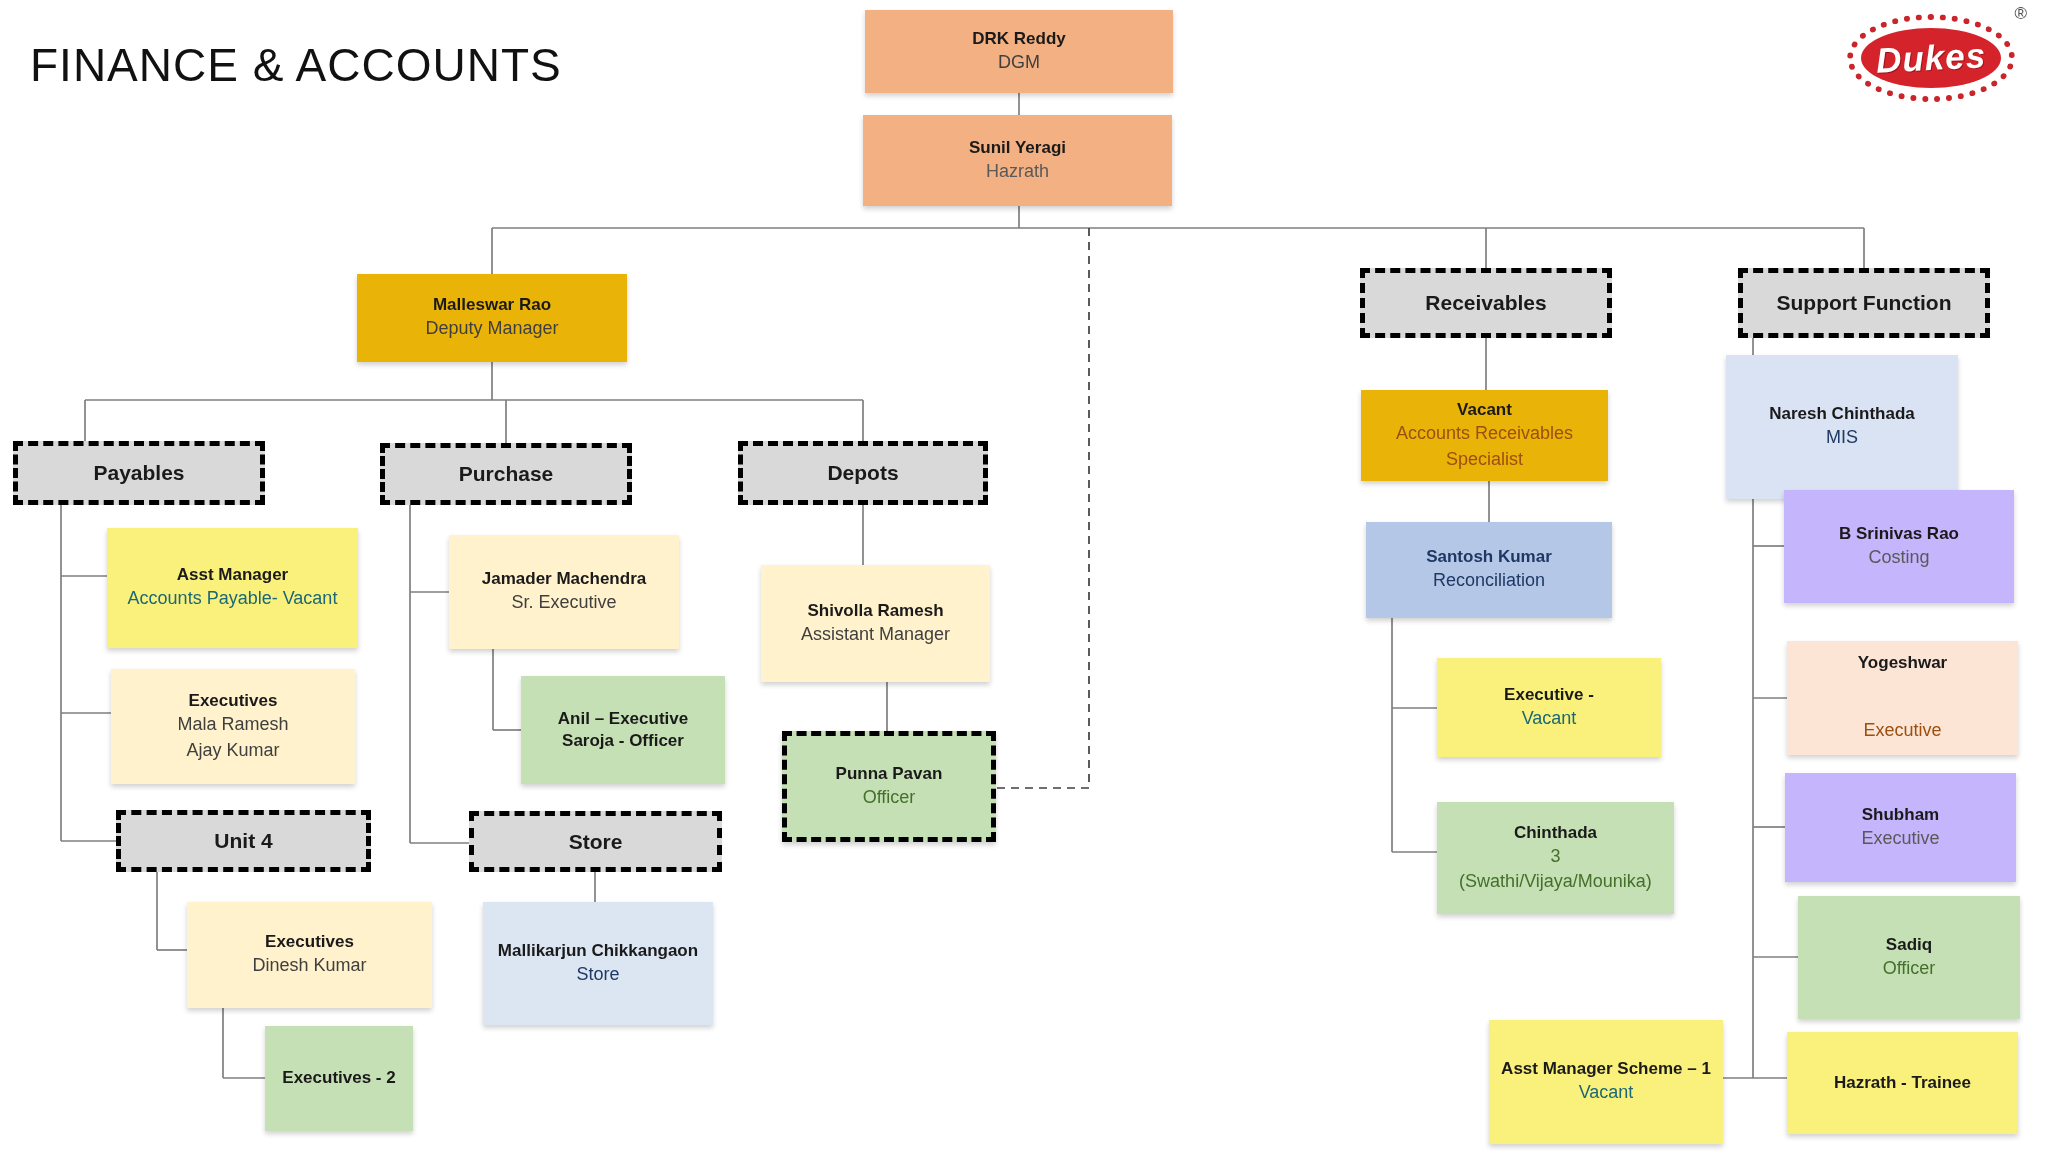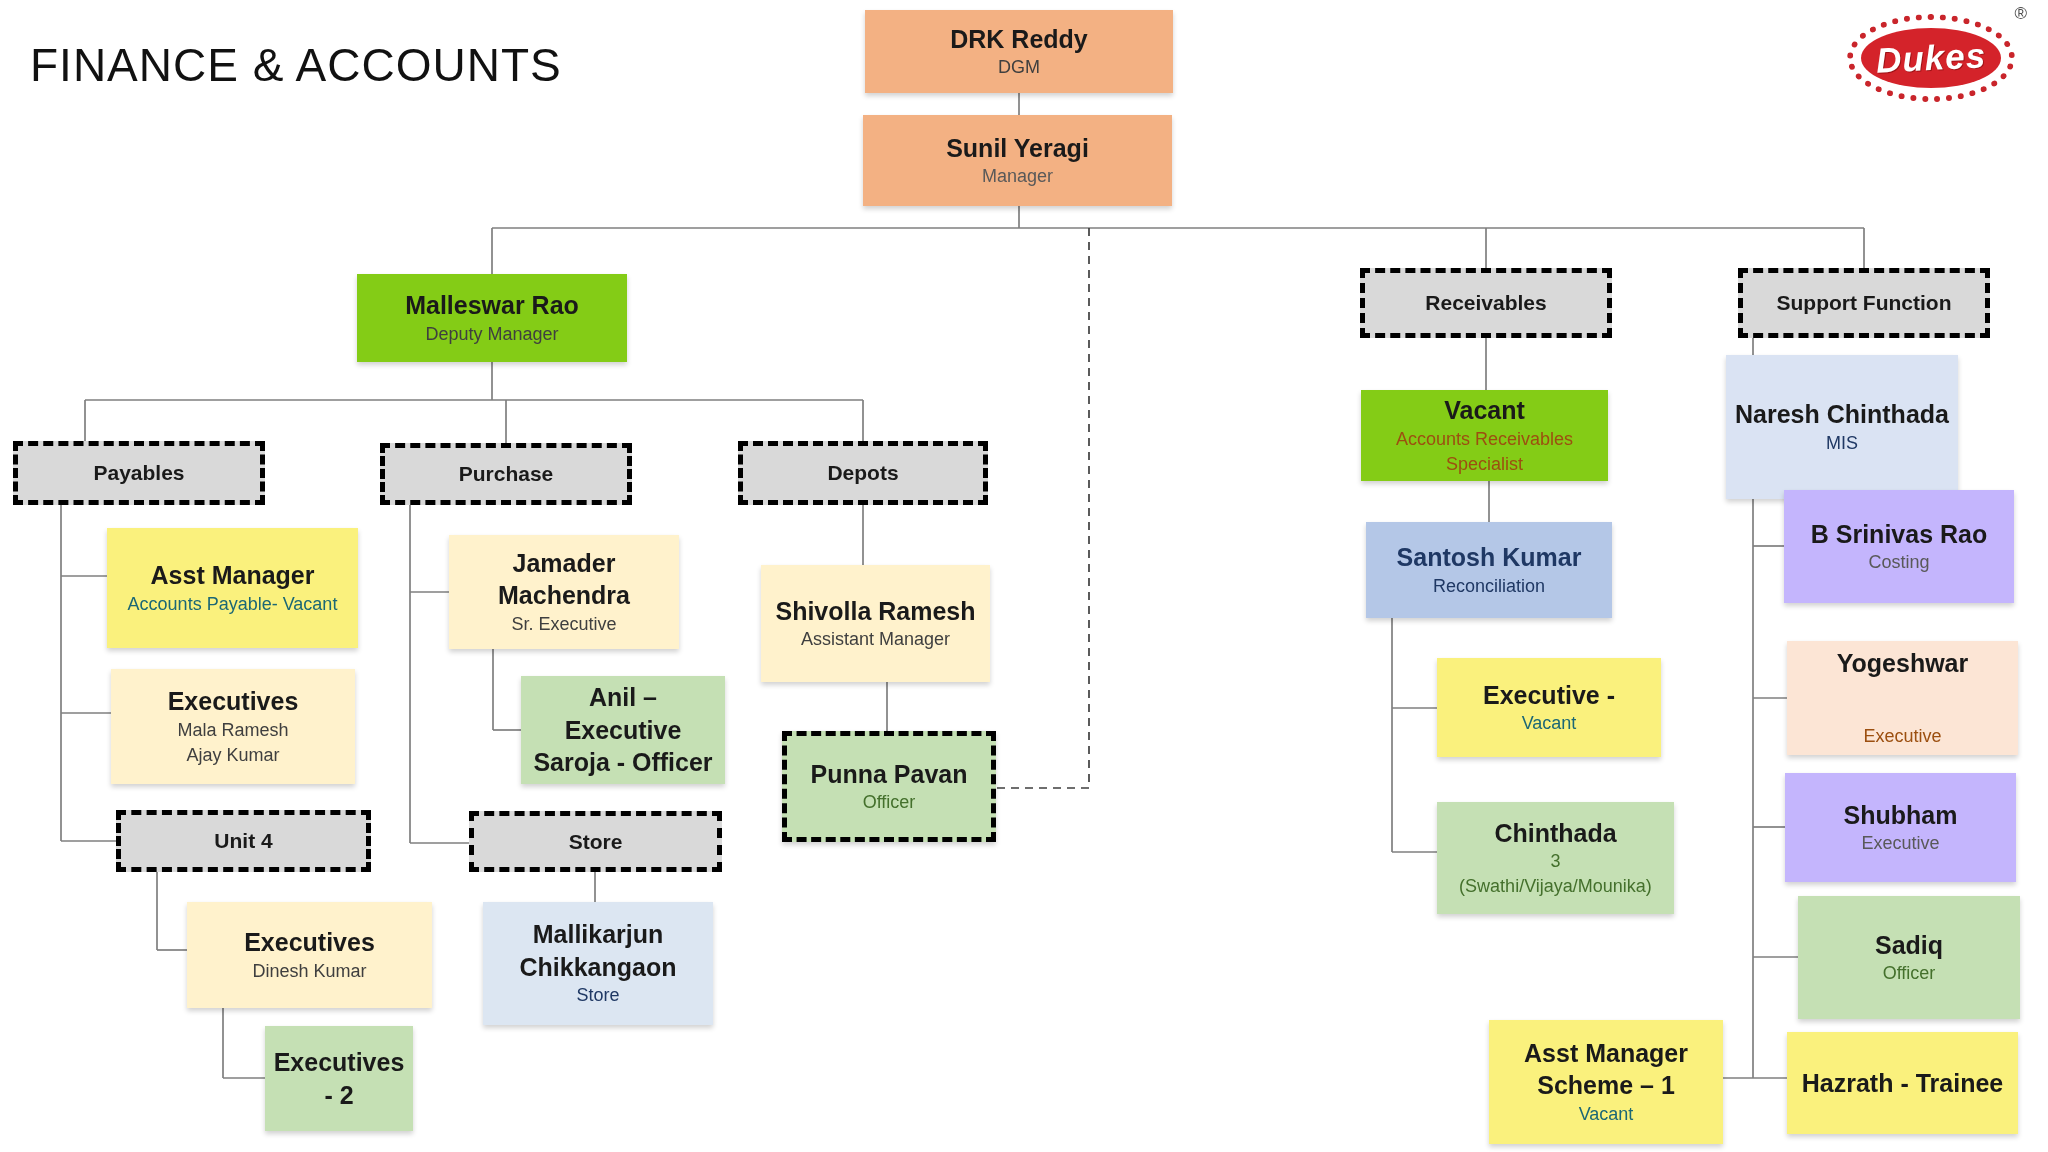--- a/index.html
+++ b/index.html
@@ -3,24 +3,24 @@
 <meta charset="utf-8">
 <style>
   html,body{margin:0;padding:0;background:#ffffff;}
   body{font-family:"Liberation Sans","DejaVu Sans",sans-serif;}
   #stage{position:relative;width:2048px;height:1152px;background:#ffffff;overflow:hidden;}
   #connectors{position:absolute;left:0;top:0;z-index:0;}
   .page-title{position:absolute;left:30px;top:38px;font-size:46px;letter-spacing:1px;color:#111;font-weight:400;z-index:2;}
   .node{position:absolute;display:flex;flex-direction:column;align-items:center;justify-content:center;
         text-align:center;box-sizing:border-box;z-index:1;padding:4px 8px;
         box-shadow:0 3px 5px rgba(0,0,0,0.18);}
-  .node .t{font-weight:700;font-size:25px;color:#1a1a1a;line-height:1.3;}
+  .node .t{font-weight:700;font-size:17px;color:#1a1a1a;line-height:1.3;}
   .node .s{font-size:18px;color:#3f3f3f;line-height:1.4;}
   .orange{background:#F3B183;}
-  .gold{background:#84cc16;}
+  .gold{background:#eab308;}
   .yellow{background:#FAF17D;}
   .cream{background:#FFF2CC;}
   .green{background:#C5E0B4;}
   .blue-light{background:#DCE6F2;}
   .blue-light2{background:#DAE3F3;}
   .blue-med{background:#B4C7E7;}
   .gray-box{background:#c4b5fd;}
   .peach{background:#FCE5D5;gap:44px;}
   .hdr{background:#D9D9D9;border:5px dashed #000;box-shadow:none;}
   .hdr .t{font-size:21px;}
@@ -111,21 +111,21 @@
     </div>
     <span class="logo-reg">®</span>
   </div>
 
   <div class="node orange" style="left:865px;top:10px;width:308px;height:83px">
     <div class="t">DRK Reddy</div>
     <div class="s">DGM</div>
   </div>
   <div class="node orange" style="left:863px;top:115px;width:309px;height:91px">
     <div class="t">Sunil Yeragi</div>
-    <div class="s sub-gray">Manager</div>
+    <div class="s sub-gray">Hazrath</div>
   </div>
   <div class="node gold" style="left:357px;top:274px;width:270px;height:88px">
     <div class="t">Malleswar Rao</div>
     <div class="s">Deputy Manager</div>
   </div>
 
   <div class="node hdr" style="left:13px;top:441px;width:252px;height:64px">
     <div class="t">Payables</div>
   </div>
   <div class="node yellow" style="left:107px;top:528px;width:251px;height:120px">

